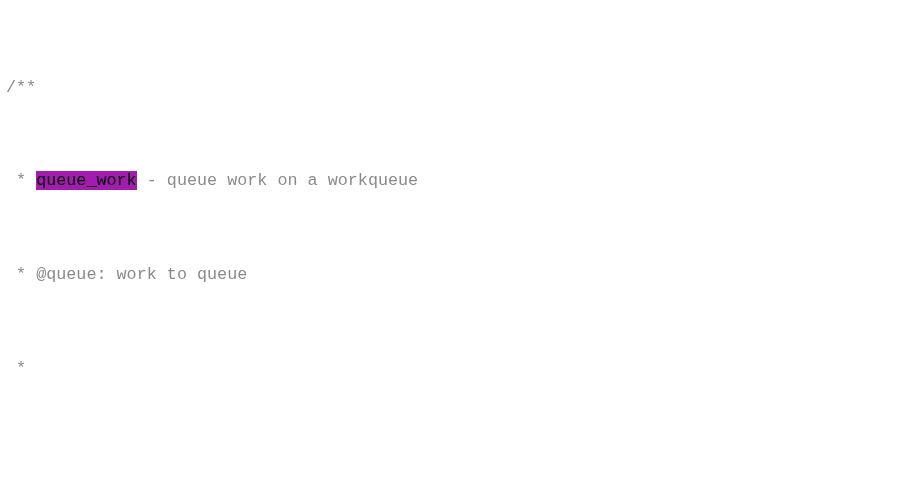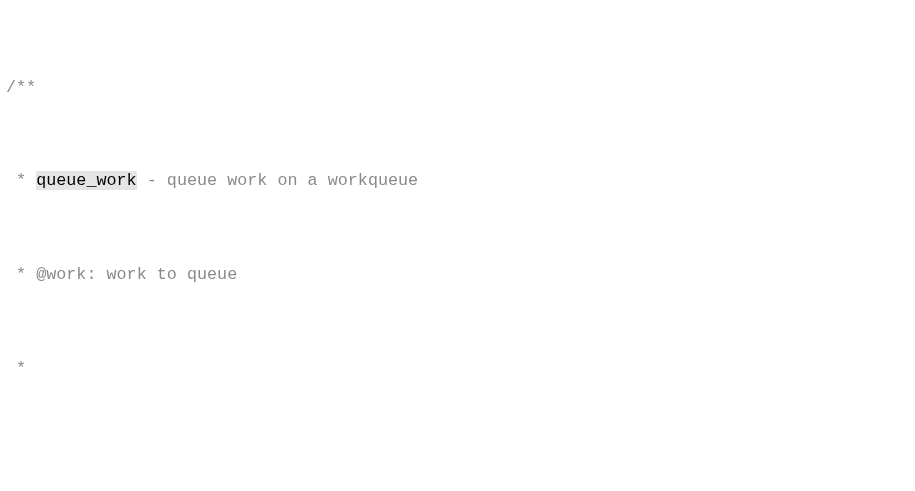--- a/index.html
+++ b/index.html
@@ -2,29 +2,29 @@
 <html><head>
 <meta charset="utf-8">
 <style>
   html,body{margin:0;padding:0;background:#ffffff;}
   body{width:915px;height:491px;overflow:hidden;position:relative;}
   .code{position:absolute;left:6px;top:9px;margin:0;
     font-family:"Liberation Mono","DejaVu Sans Mono",monospace;
     font-size:16.75px;line-height:31.3px;color:#333333;white-space:pre;}
   .line{display:block;height:31.3px;}
   .cm{color:#8a8a8a;}
-  .hl-cur{background:#e5e5e5;color:#000;}
+  .hl-cur{background:#a21caf;color:#000;}
 </style>
 </head>
 <body>
 
 <div class="code">
   <span class="line cm">/**</span>
   <span class="line cm"><span> * </span><span class="hl-cur">queue_work</span><span> - queue work on a workqueue</span></span>
-  <span class="line cm"> * @work: work to queue</span>
+  <span class="line cm"> * @queue: work to queue</span>
   <span class="line cm"> *</span>
   
   
   
   
   
   
   
   
   

